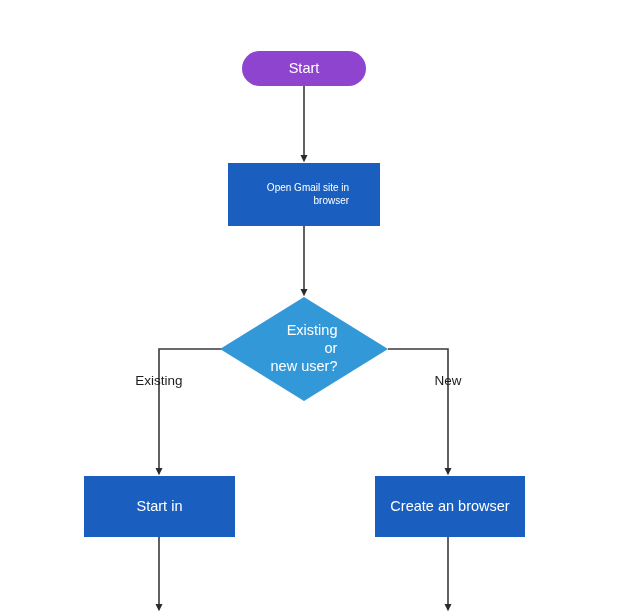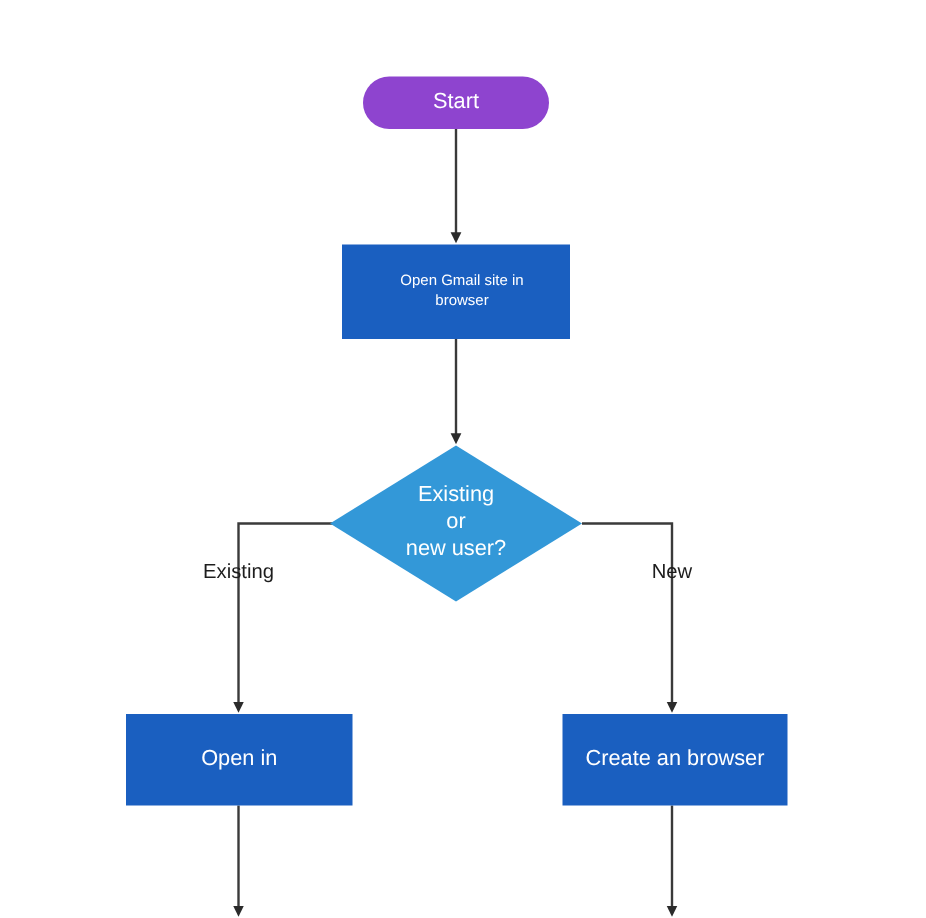--- a/index.html
+++ b/index.html
@@ -24,21 +24,21 @@
     top: 0;
     width: 617px;
     height: 612px;
   }
   
   .node-label {
     position: absolute;
     display: flex;
     align-items: center;
     justify-content: center;
-    text-align: center;
+    text-align: right;
     color: #ffffff;
     line-height: 1.22;
     pointer-events: none;
     white-space: pre-line;
   }
   .edge-label {
     position: absolute;
     color: #1d1d1d;
     font-size: 13.5px;
     text-align: center;
@@ -93,21 +93,21 @@
 
   <div class="node-label" id="start-text">Start</div>
 
   <div class="node-label" id="process-text">Open Gmail site in
 browser</div>
 
   <div class="node-label" id="decision-text">Existing
 or
 new user?</div>
 
-  <div class="node-label" id="signin-text">Open in</div>
+  <div class="node-label" id="signin-text">Start in</div>
 
   <div class="node-label" id="create-text">Create an browser</div>
 
   <div class="edge-label" id="label-existing">Existing</div>
 
   <div class="edge-label" id="label-new">New</div>
 
 </div>
 
 </body></html>

